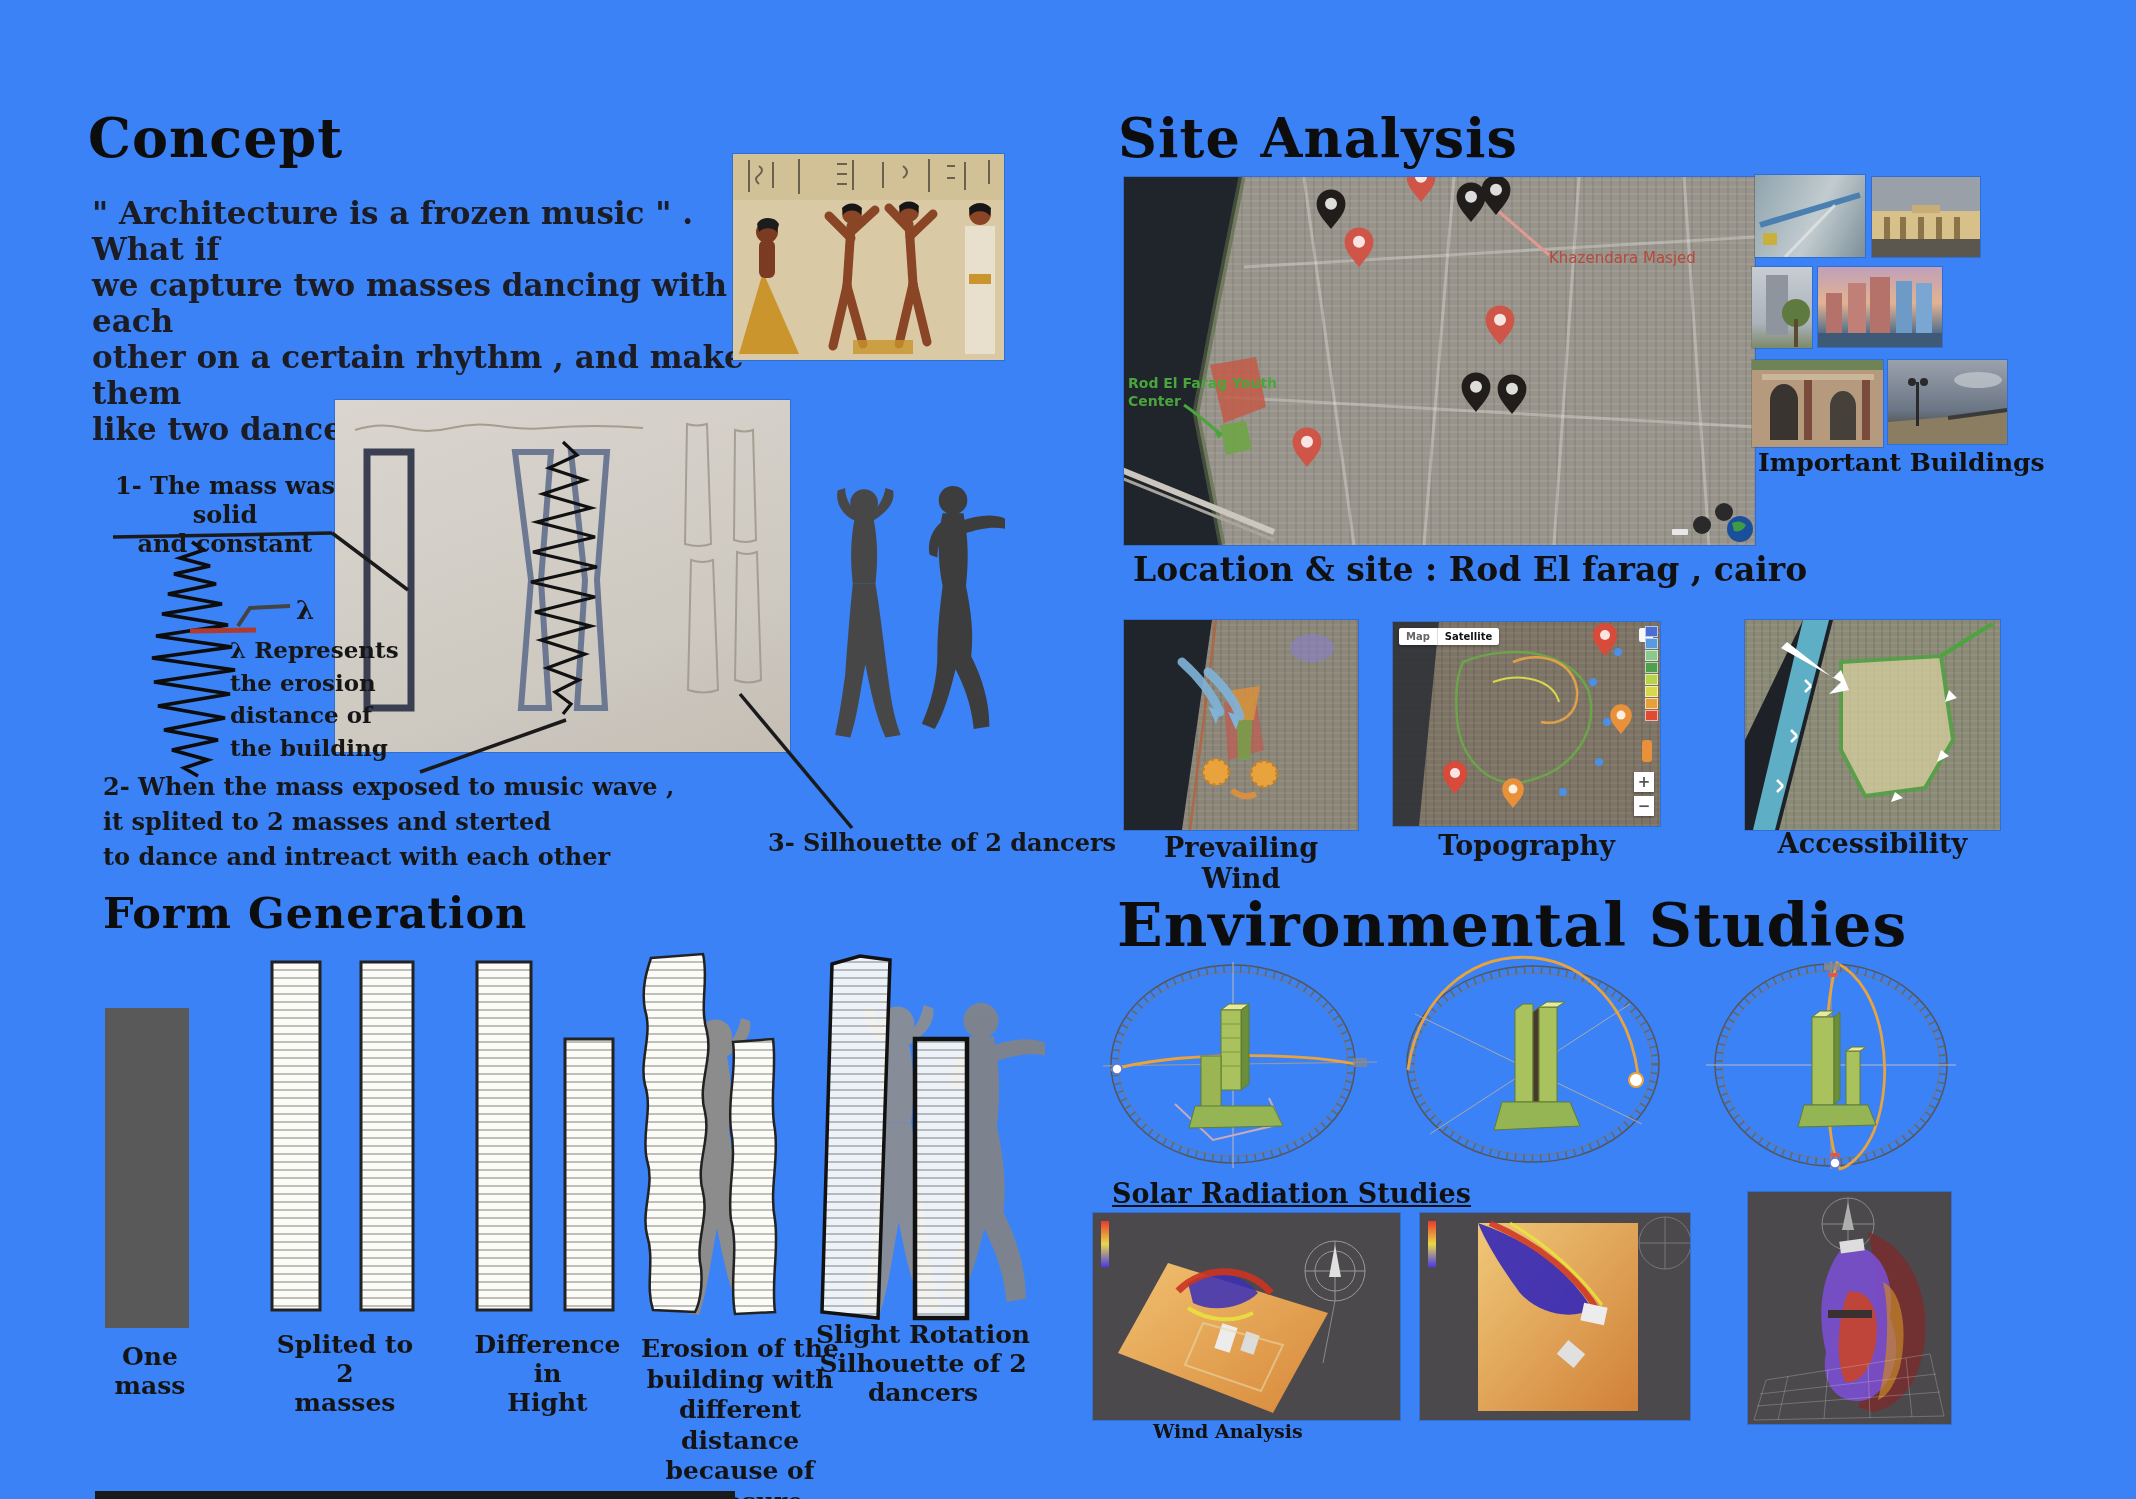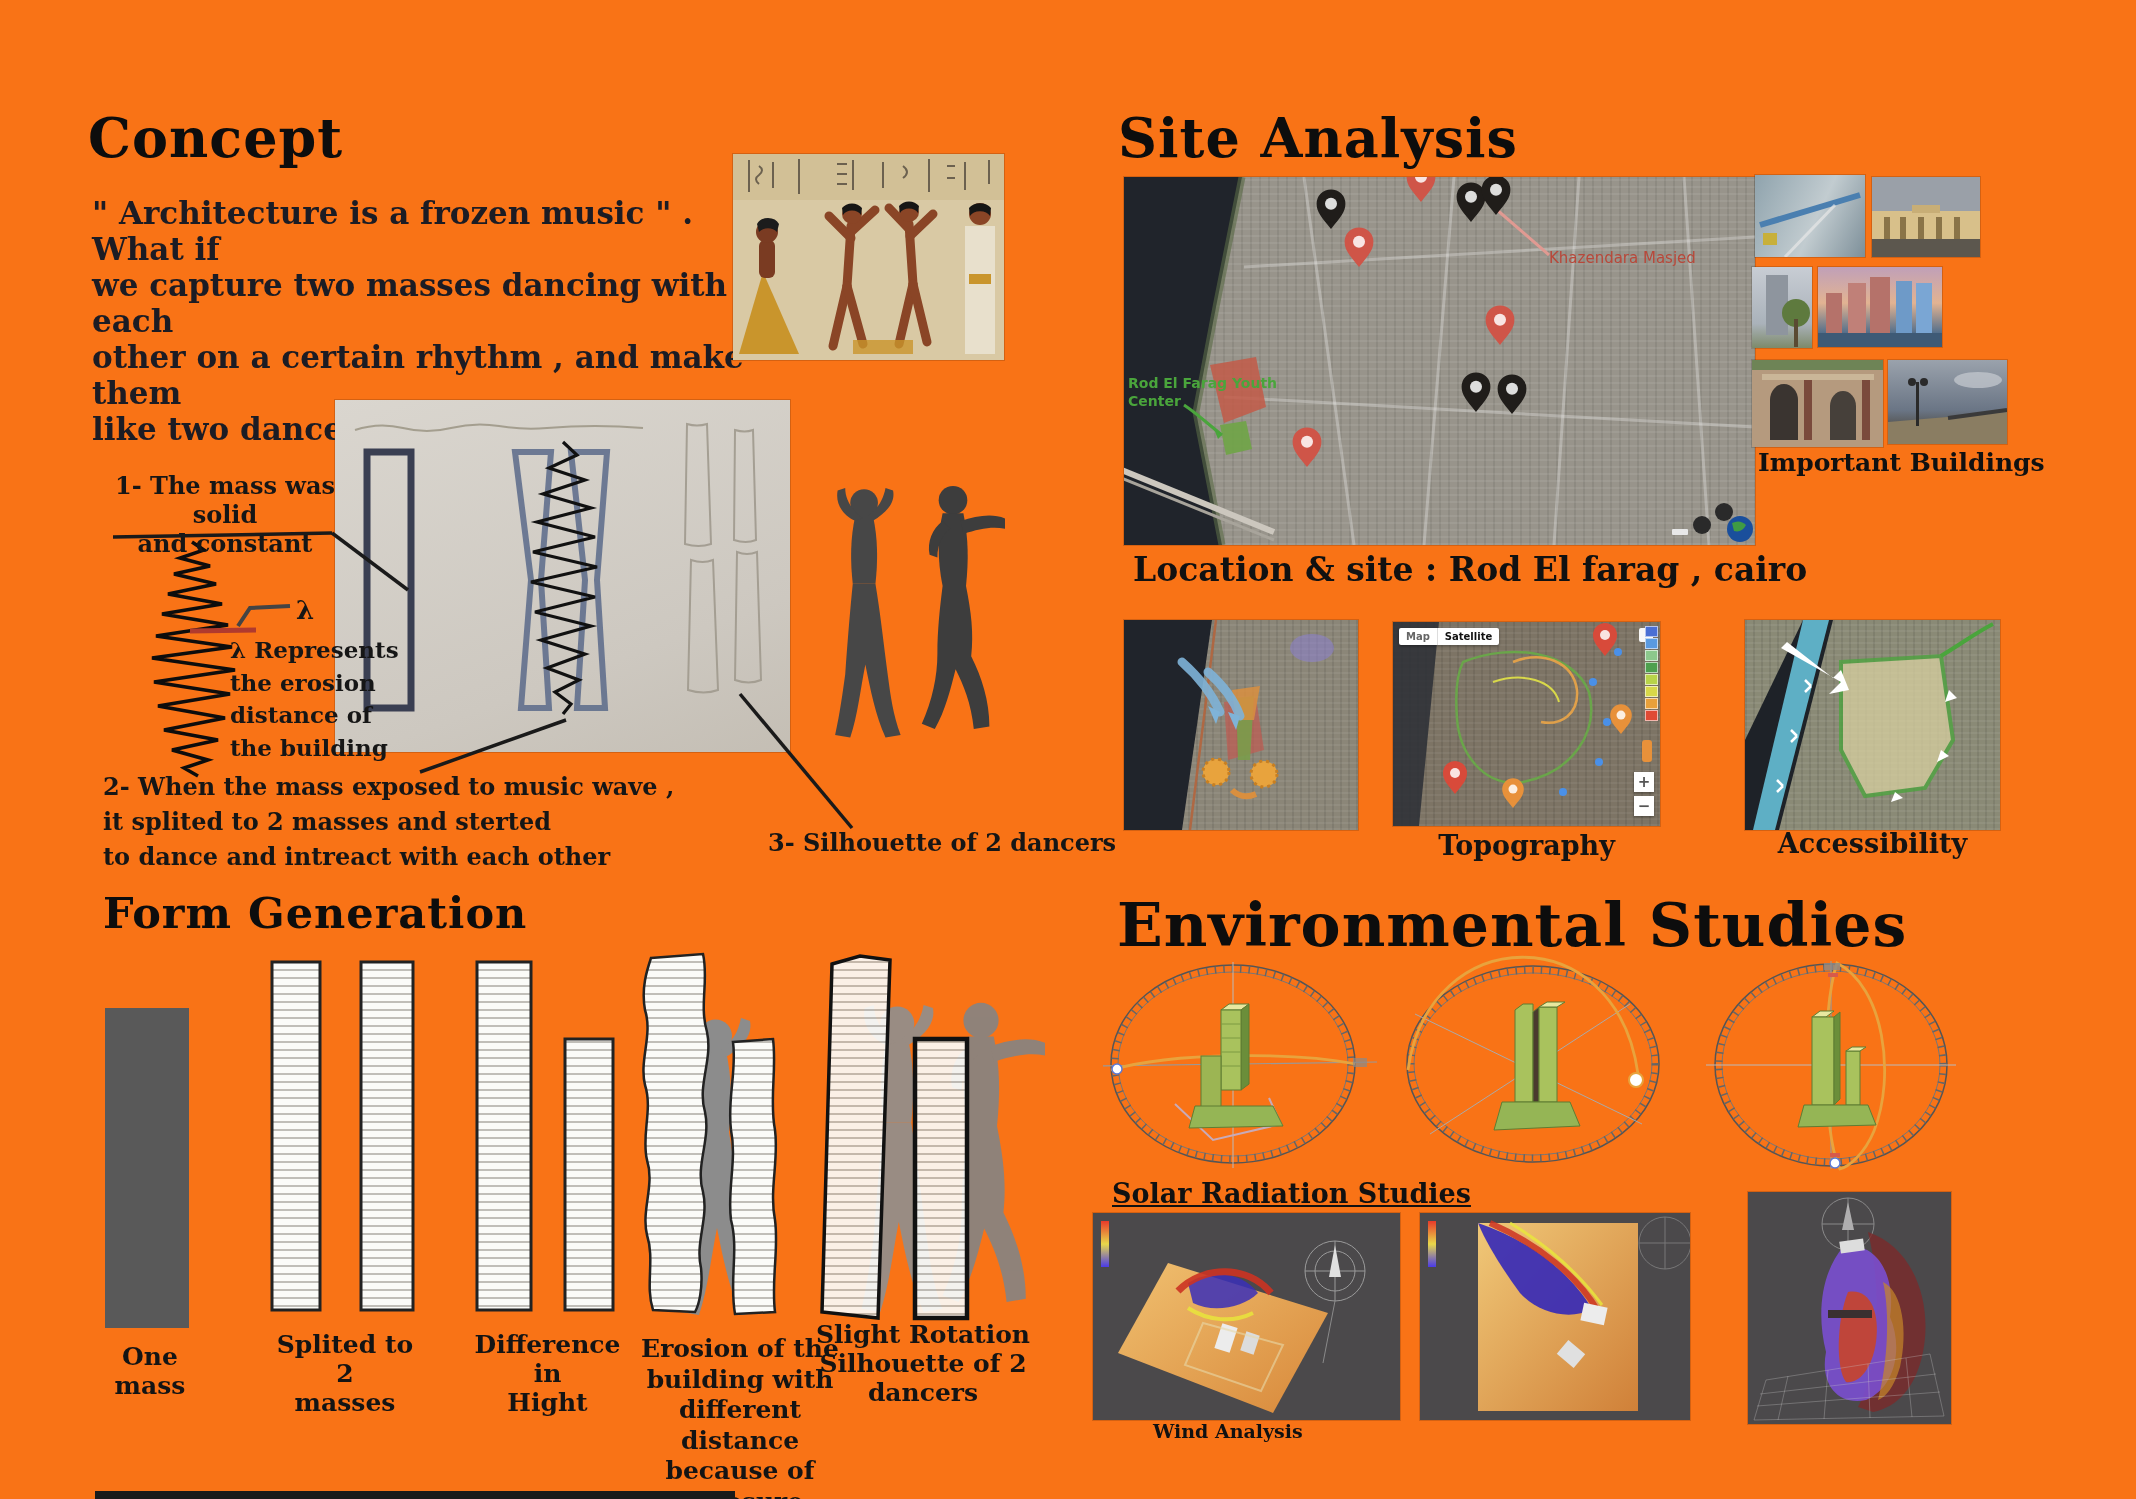--- a/index.html
+++ b/index.html
@@ -1,16 +1,16 @@
 <!DOCTYPE html>
 <html><head>
 <meta charset="utf-8">
 <style>
   html,body{margin:0;padding:0;background:#ffffff;}
-  #board{position:relative;width:2136px;height:1499px;background:#f97316;overflow:hidden;
+  #board{position:relative;width:2136px;height:1499px;background:#3b82f6;overflow:hidden;
          font-family:"DejaVu Serif","Liberation Serif",serif;color:#141414;}
   .abs{position:absolute;}
   .pl{white-space:pre-line;}
   .h1{font-size:54px;font-weight:bold;letter-spacing:1px;color:#0d0d0d;}
   .para{font-size:31px;font-weight:bold;line-height:1.16;color:#1c1c24;}
   .ann{font-size:24px;font-weight:bold;line-height:1.45;color:#161616;}
   .cap{font-size:33px;font-weight:bold;color:#111;}
   .lbl{font-size:25px;font-weight:bold;color:#141414;text-align:center;}
   .photo{box-shadow:0 0 0 1px rgba(0,0,0,.15);}
   svg{display:block;}
@@ -386,20 +386,21 @@
       <path d="M196,36 C216,24 232,12 248,4" fill="none" stroke="#4aa53c" stroke-width="4"></path>
       <g fill="#ffffff">
         <polygon points="204,70 212,78 200,82"></polygon>
           <polygon points="196,130 204,136 192,142"></polygon>
           <polygon points="150,172 158,178 146,182"></polygon>
       </g>
       <polygon points="36,28 96,62 84,74 104,70 96,50 88,58 42,22" fill="#ffffff"></polygon>
     </svg>
   </div>
 
+  <div class="abs lbl" style="left:1124px;top:832px;width:234px;font-size:27px;">Prevailing Wind</div>
   <div class="abs lbl" style="left:1393px;top:830px;width:267px;font-size:27px;">Topography</div>
   <div class="abs lbl" style="left:1745px;top:828px;width:255px;font-size:27px;">Accessibility</div>
 
   <div class="abs h1" style="left:1117px;top:890px;font-size:60px;text-align:center;">Environmental Studies</div>
 
   <svg class="abs" style="left:1103px;top:958px;" width="276" height="216" viewBox="0 0 276 216">
     <ellipse cx="130" cy="106" rx="122" ry="99" fill="none" stroke="#555" stroke-width="1.5"></ellipse>
     <ellipse cx="130" cy="106" rx="115" ry="92" fill="none" stroke="#777" stroke-width="1"></ellipse>
     <ellipse cx="130" cy="106" rx="118" ry="95" fill="none" stroke="#666" stroke-width="7" stroke-dasharray="1.5 7"></ellipse>
     <line x1="-4" y1="108" x2="274" y2="104" stroke="#999" stroke-width="1.2"></line>

